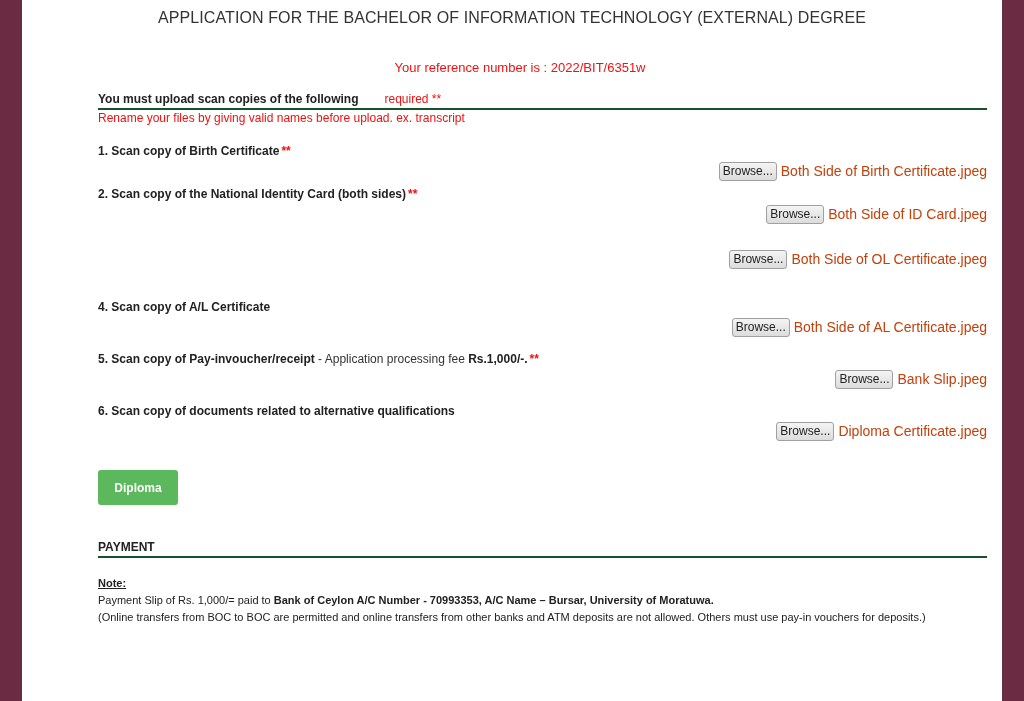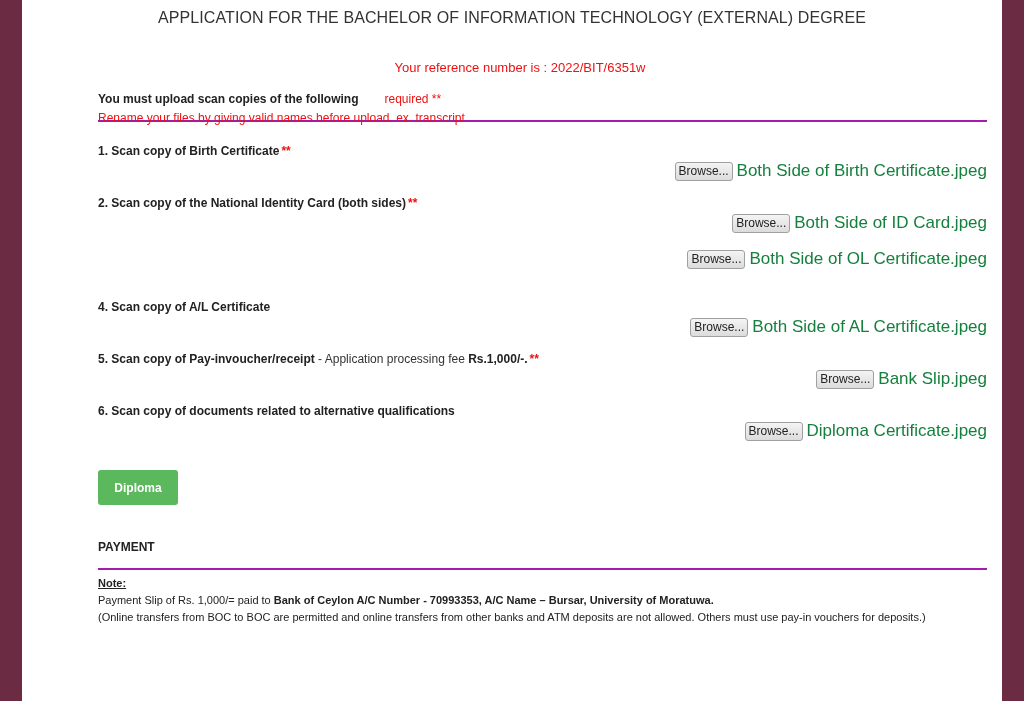--- a/index.html
+++ b/index.html
@@ -17,40 +17,40 @@
       position: absolute; left: 0; top: 9px; width: 980px; text-align: center;
       font-size: 16px; color: #333; letter-spacing: 0.1px;
     }
     .refnum {
       position: absolute; left: 0; top: 60px; width: 980px; text-align: center;
       font-size: 13px; color: #ee1111; margin-left: 8px;
     }
     .content { position: absolute; left: 76px; top: 0; width: 889px; }
     .section-head {
       position: absolute; left: 0; width: 889px;
-      border-bottom: 2px solid #a21caf;
-      font-size: 12px; font-weight: bold; color: #222; padding-bottom: 14px;
+      border-bottom: 2px solid #14532d;
+      font-size: 12px; font-weight: bold; color: #222; padding-bottom: 2px;
     }
     .section-head .req { color: #ee1111; font-weight: normal; margin-left: 26px; }
     .rename-note {
       position: absolute; left: 0; top: 111px; font-size: 12px; color: #ee1111;
     }
     .file-item { position: absolute; left: 0; width: 889px; }
     .file-label { font-size: 12px; font-weight: bold; color: #222; height: 16px; line-height: 16px; }
     .file-label .stars { color: #ee1111; margin-left: 2px; }
     .file-label .plain { font-weight: normal; color: #333; }
     .file-row { margin-top: 2px; height: 20px; display: flex; align-items: center; justify-content: flex-end; }
     .browse-btn {
       height: 19px; padding: 0 3px; box-sizing: border-box;
       border: 1px solid #a0a0a0; border-radius: 3px;
       background: linear-gradient(#f4f4f4, #dcdcdc);
       font-family: "Liberation Sans", sans-serif; font-size: 12px; color: #222;
       line-height: 17px; cursor: pointer;
     }
-    .file-name { margin-left: 4px; font-size: 17px; color: #15803d; }
+    .file-name { margin-left: 4px; font-size: 14px; color: #c2410c; }
     .green-btn {
       position: absolute; left: 0; height: 35px;
       background: #5cb85c; border: none; border-radius: 3px;
       color: #fff; font-weight: bold; font-size: 12px;
       font-family: "Liberation Sans", sans-serif; cursor: pointer;
     }
     .note { position: absolute; left: 0; top: 575px; font-size: 11px; color: #222; line-height: 17px; }
     .note .note-title { font-weight: bold; text-decoration: underline; }
     .note b { font-weight: bold; }
   </style>
@@ -72,21 +72,21 @@
     <div class="file-item" style="top:143px;">
       <div class="file-label">
         <span>1. Scan copy of Birth Certificate</span><span class="stars">**</span>
       </div>
       <div class="file-row">
         <button class="browse-btn">Browse...</button>
         <span class="file-name">Both Side of Birth Certificate.jpeg</span>
       </div>
     </div>
 
-    <div class="file-item" style="top:195px;">
+    <div class="file-item" style="top:186px;">
       <div class="file-label">
         <span>2. Scan copy of the National Identity Card (both sides)</span><span class="stars">**</span>
       </div>
       <div class="file-row">
         <button class="browse-btn">Browse...</button>
         <span class="file-name">Both Side of ID Card.jpeg</span>
       </div>
     </div>
 
     <div class="file-item" style="top:247px;">

